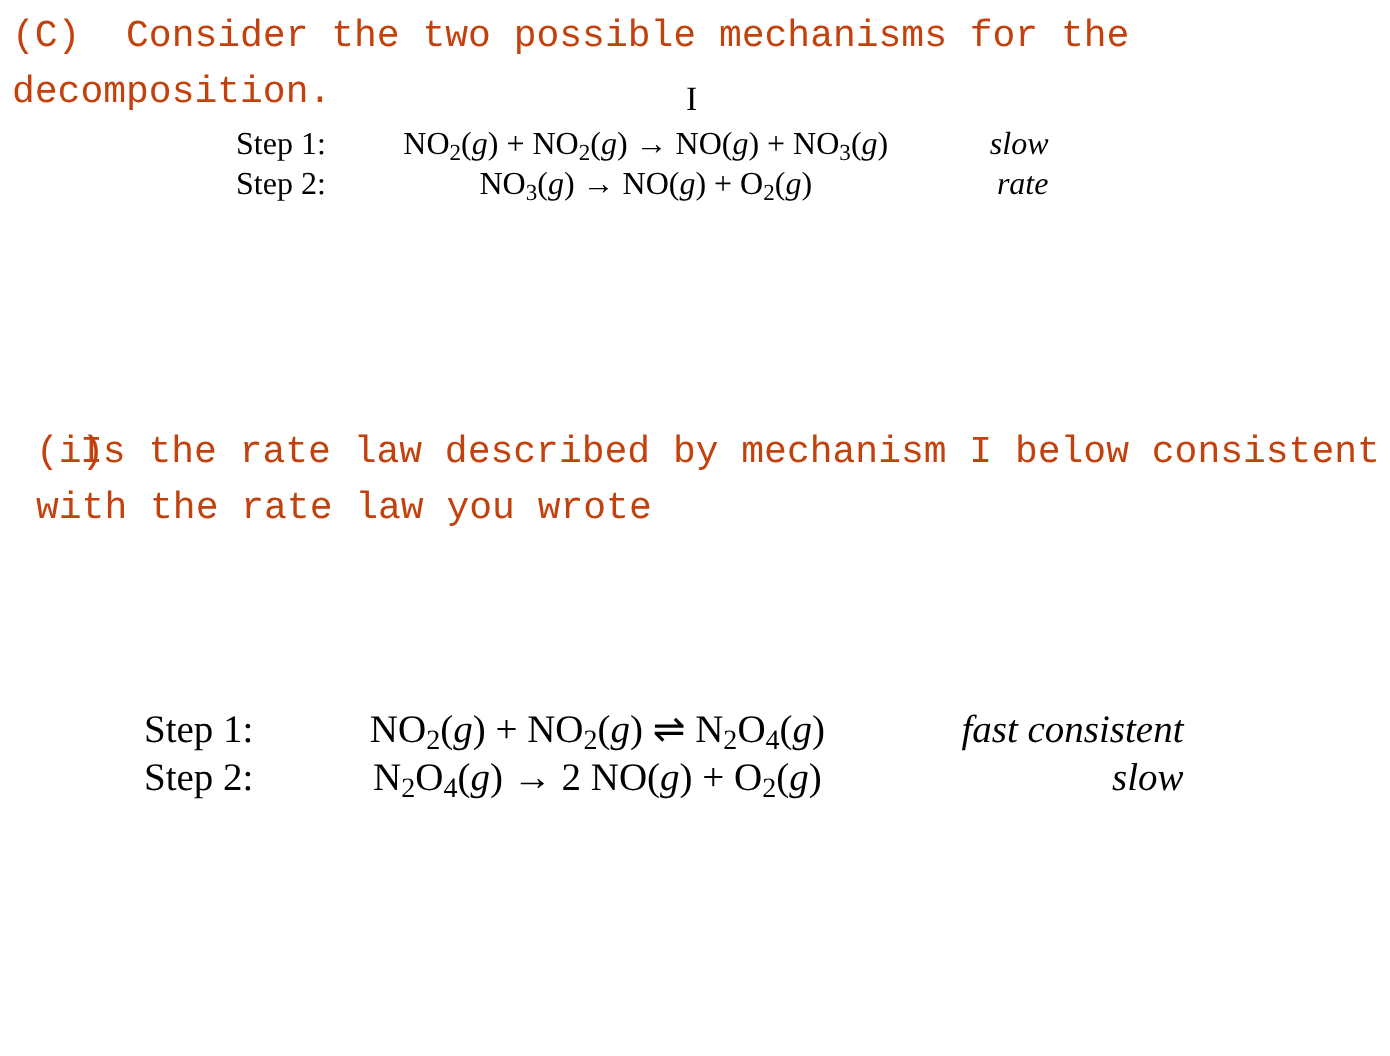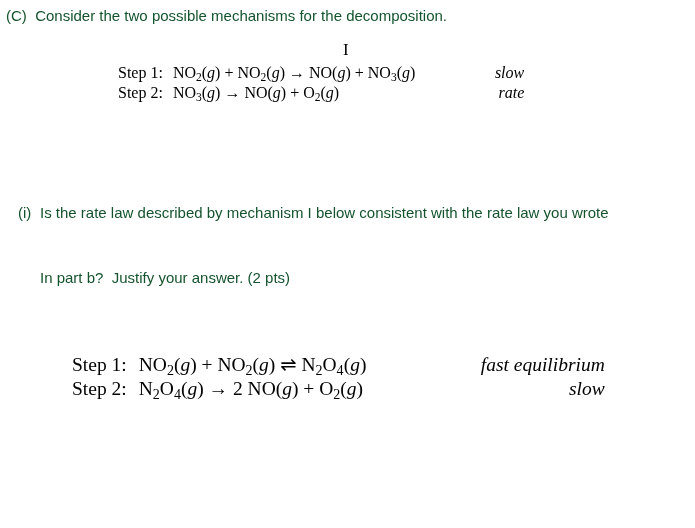--- a/index.html
+++ b/index.html
@@ -11,24 +11,24 @@
     width: 695px;
     height: 528px;
     position: relative;
     font-family: "Liberation Sans", sans-serif;
     color: #000000;
     overflow: hidden;
   }
 
   .prompt {
     position: absolute;
-    font-family: Liberation Sans, sans-serif;
-    font-size: 15px;
+    font-family: Liberation Mono, monospace;
+    font-size: 19px;
     line-height: 1.45;
-    color: #14532d;
+    color: #c2410c;
     white-space: pre-wrap;
   }
 
   
   #part-c-intro {
     left: 6px;
     top: 5px;
     width: 660px;
   }
 
@@ -55,20 +55,21 @@
     display: table-cell;
     padding: 1px 0;
     vertical-align: baseline;
     white-space: nowrap;
   }
   .cell-label {
     padding-right: 10px;
     text-align: left;
   }
   .cell-eq {
+    text-align: center;
     padding-right: 22px;
   }
   .cell-rate {
     font-style: italic;
     text-align: right;
   }
 
   
   #mechanism-1 {
     left: 118px;
@@ -134,29 +135,28 @@
     <div class="mech-row">
       <div class="mech-cell cell-label">Step 2:</div>
       <div class="mech-cell cell-eq">NO<sub>3</sub>(<span class="ital">g</span>) → NO(<span class="ital">g</span>) + O<sub>2</sub>(<span class="ital">g</span>)</div>
       <div class="mech-cell cell-rate">rate</div>
     </div>
   </div>
 </div>
 
 <div class="prompt" id="question-i">
   <span class="q-line"><span class="q-marker">(i)</span><span>Is the rate law described by mechanism I below consistent with the rate law you wrote</span></span>
-  <span class="q-indent">In part b?  Justify your answer. (2 pts)</span>
 </div>
 
 <div class="mech" id="mechanism-2">
   <div class="mech-rows">
     <div class="mech-row">
       <div class="mech-cell cell-label">Step 1:</div>
       <div class="mech-cell cell-eq">NO<sub>2</sub>(<span class="ital">g</span>) + NO<sub>2</sub>(<span class="ital">g</span>) ⇌ N<sub>2</sub>O<sub>4</sub>(<span class="ital">g</span>)</div>
-      <div class="mech-cell cell-rate">fast equilibrium</div>
+      <div class="mech-cell cell-rate">fast consistent</div>
     </div>
     <div class="mech-row">
       <div class="mech-cell cell-label">Step 2:</div>
       <div class="mech-cell cell-eq">N<sub>2</sub>O<sub>4</sub>(<span class="ital">g</span>) → 2 NO(<span class="ital">g</span>) + O<sub>2</sub>(<span class="ital">g</span>)</div>
       <div class="mech-cell cell-rate">slow</div>
     </div>
   </div>
 </div>
 
 <div class="prompt" id="question-ii">

